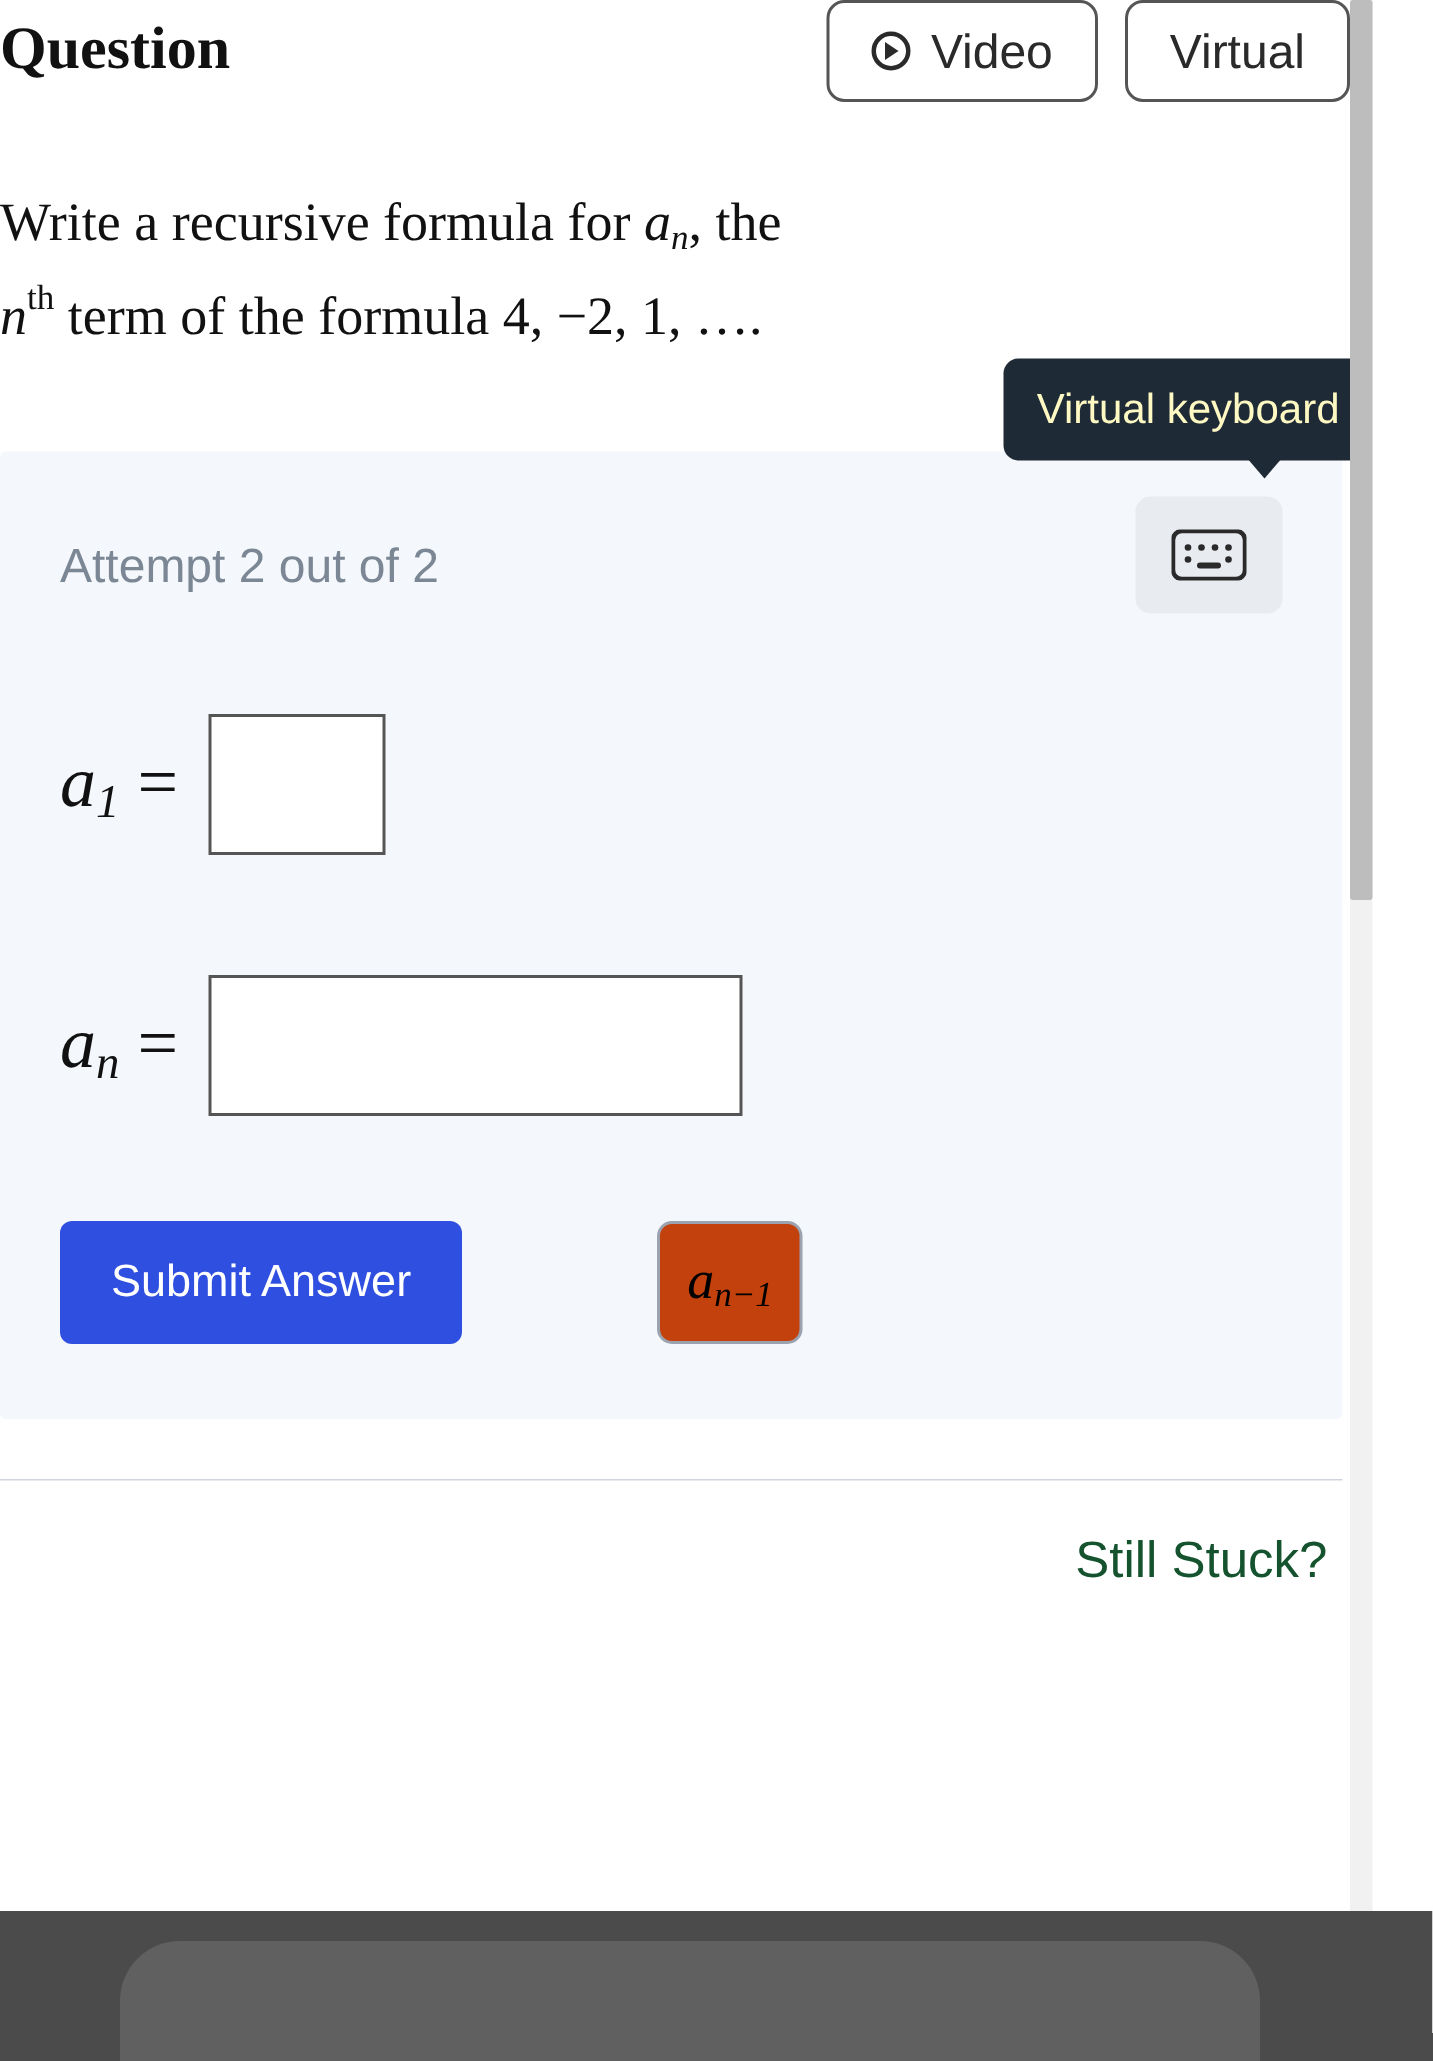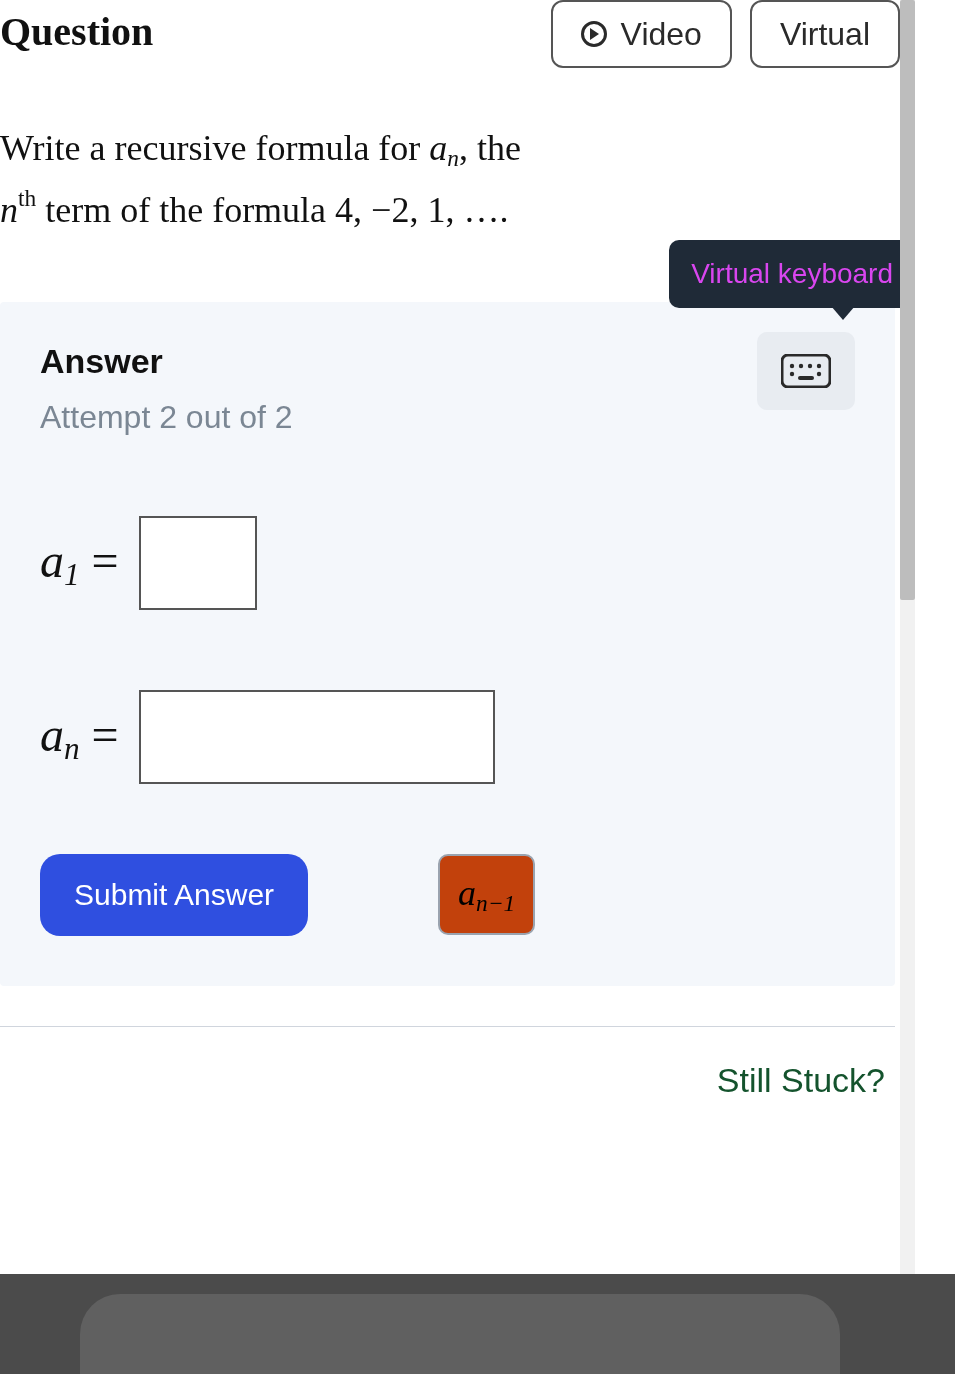--- a/index.html
+++ b/index.html
@@ -146,21 +146,21 @@
     justify-content: center;
     cursor: pointer;
   }
   .kb-btn svg { width: 50px; height: 34px; }
 
   .tooltip {
     position: absolute;
     top: -62px;
     right: -20px;
     background: #1f2a37;
-    color: #d946ef;
+    color: #fef9c3;
     font-family: -apple-system, BlinkMacSystemFont, "Segoe UI", Helvetica, Arial, sans-serif;
     font-size: 28px;
     padding: 18px 22px;
     border-radius: 10px;
     white-space: nowrap;
   }
   .tooltip::after {
     content: "";
     position: absolute;
     bottom: -12px;
@@ -195,21 +195,21 @@
   .action-row {
     display: flex;
     align-items: center;
     margin-top: 70px;
     gap: 130px;
   }
   .submit-btn {
     background: #2f4fe0;
     color: #fff;
     border: none;
-    border-radius: 20px;
+    border-radius: 8px;
     font-family: -apple-system, BlinkMacSystemFont, "Segoe UI", Helvetica, Arial, sans-serif;
     font-size: 30px;
     padding: 24px 34px;
     cursor: pointer;
   }
   .token-btn {
     border: 2px solid #9aa3af;
     border-radius: 10px;
     background: #c2410c;
     font-family: 'Times New Roman', Georgia, serif;
@@ -266,21 +266,20 @@
           <circle cx="11" cy="12" r="2.2" fill="#2a2a2a"></circle>
           <circle cx="20" cy="12" r="2.2" fill="#2a2a2a"></circle>
           <circle cx="29" cy="12" r="2.2" fill="#2a2a2a"></circle>
           <circle cx="38" cy="12" r="2.2" fill="#2a2a2a"></circle>
           <circle cx="11" cy="20" r="2.2" fill="#2a2a2a"></circle>
           <circle cx="38" cy="20" r="2.2" fill="#2a2a2a"></circle>
           <rect x="17" y="22" width="16" height="4" rx="2" fill="#2a2a2a"></rect>
         </svg>
       </div>
 
-      <div class="answer-title">Answer</div>
       <div class="attempt">Attempt 2 out of 2</div>
 
       <div class="eq-row">
         <div class="eq-label"><span class="mi">a</span><span class="sub">1</span>&nbsp;=</div>
         <input class="eq-input small" value="" style="">
       </div>
 
       <div class="eq-row">
         <div class="eq-label"><span class="mi">a</span><span class="sub">n</span>&nbsp;=</div>
         <input class="eq-input large" value="" style="">

